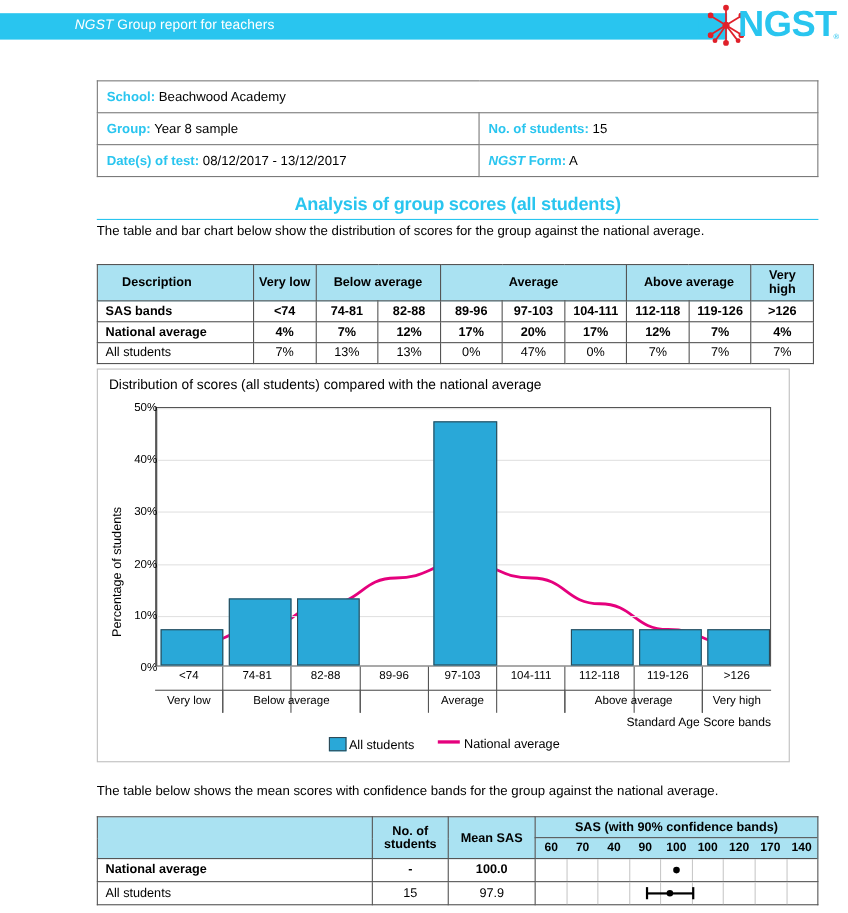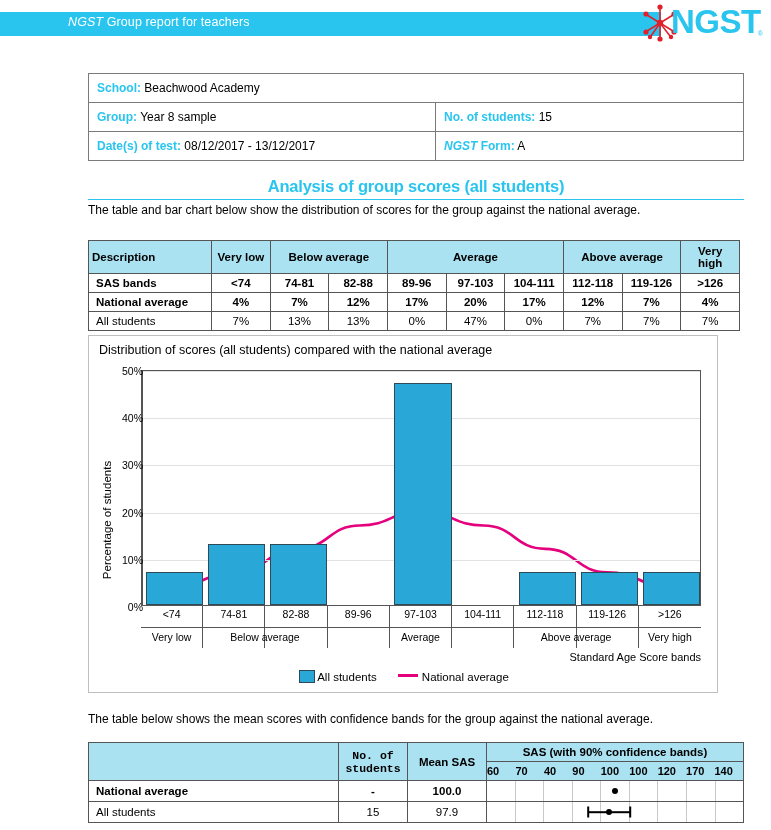--- a/index.html
+++ b/index.html
@@ -133,21 +133,21 @@
     height: 14px;
   }
   .dist-table thead th {
     background: #aae2f2;
     font-weight: bold;
     height: 28px;
     font-size: 11.5px;
   }
   .dist-table th.desc-head {
     text-align: left;
-    padding-left: 3px;
+    padding-left: 22px;
     width: 118px;
   }
   .dist-table td.rowhead {
     text-align: left;
     padding-left: 7px;
     font-weight: bold;
   }
   .dist-table tr.light td { font-weight: normal; }
   .dist-table tr.bold td { font-weight: bold; }
   .vh-head { line-height: 12px; }
@@ -307,39 +307,39 @@
     height: 16px;
   }
   .mean-table thead th {
     background: #aae2f2;
     font-weight: bold;
   }
   .mean-table .blank-head {
     background: #aae2f2;
     width: 245px;
   }
-  .mean-table .sas-col { width: 64px; font-family: Liberation Mono, monospace; }
+  .mean-table .sas-col { width: 64px; }
   .mean-table .mean-col { width: 74px; }
   .mt-rowhead {
     text-align: left !important;
     padding-left: 7px !important;
   }
   .mean-table tr.bold td { font-weight: bold; }
   .scale-head {
     padding: 0 !important;
     border-bottom: none !important;
     height: 18px !important;
   }
   .scale-ticks {
     display: flex;
     width: 100%;
   }
   .scale-ticks span {
     flex: 1 1 0;
-    text-align: left;
+    text-align: center;
     font-size: 11px;
     font-weight: bold;
   }
   .band-cell {
     padding: 0 !important;
     position: relative;
     height: 18px !important;
   }
   .band-grid {
     position: absolute;

